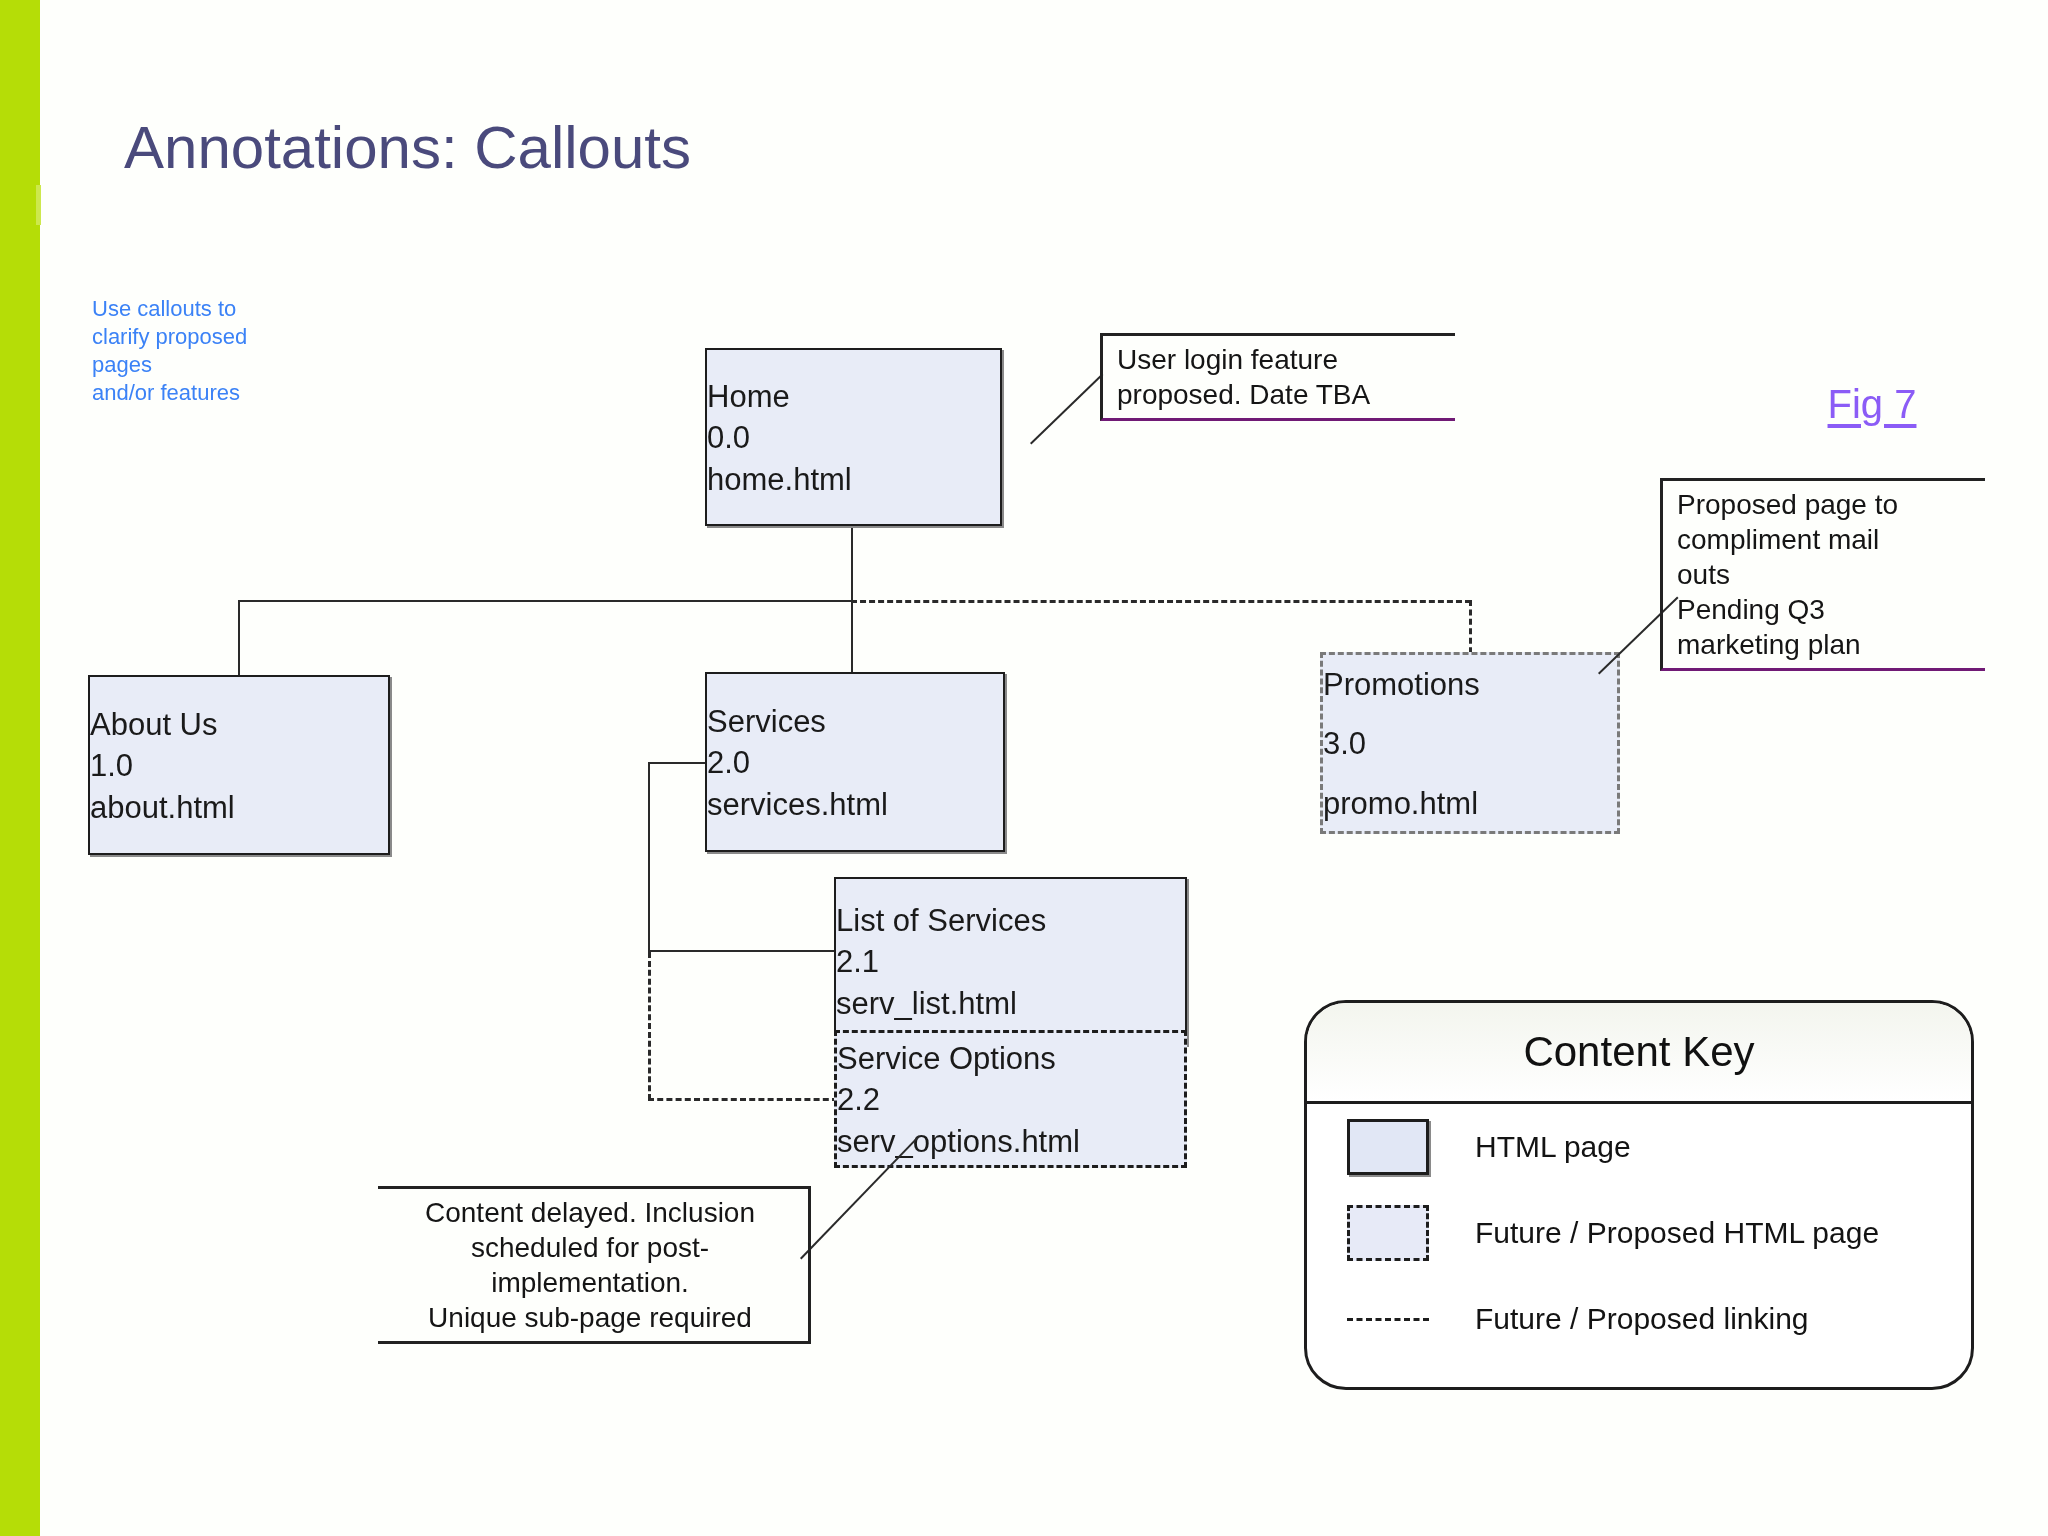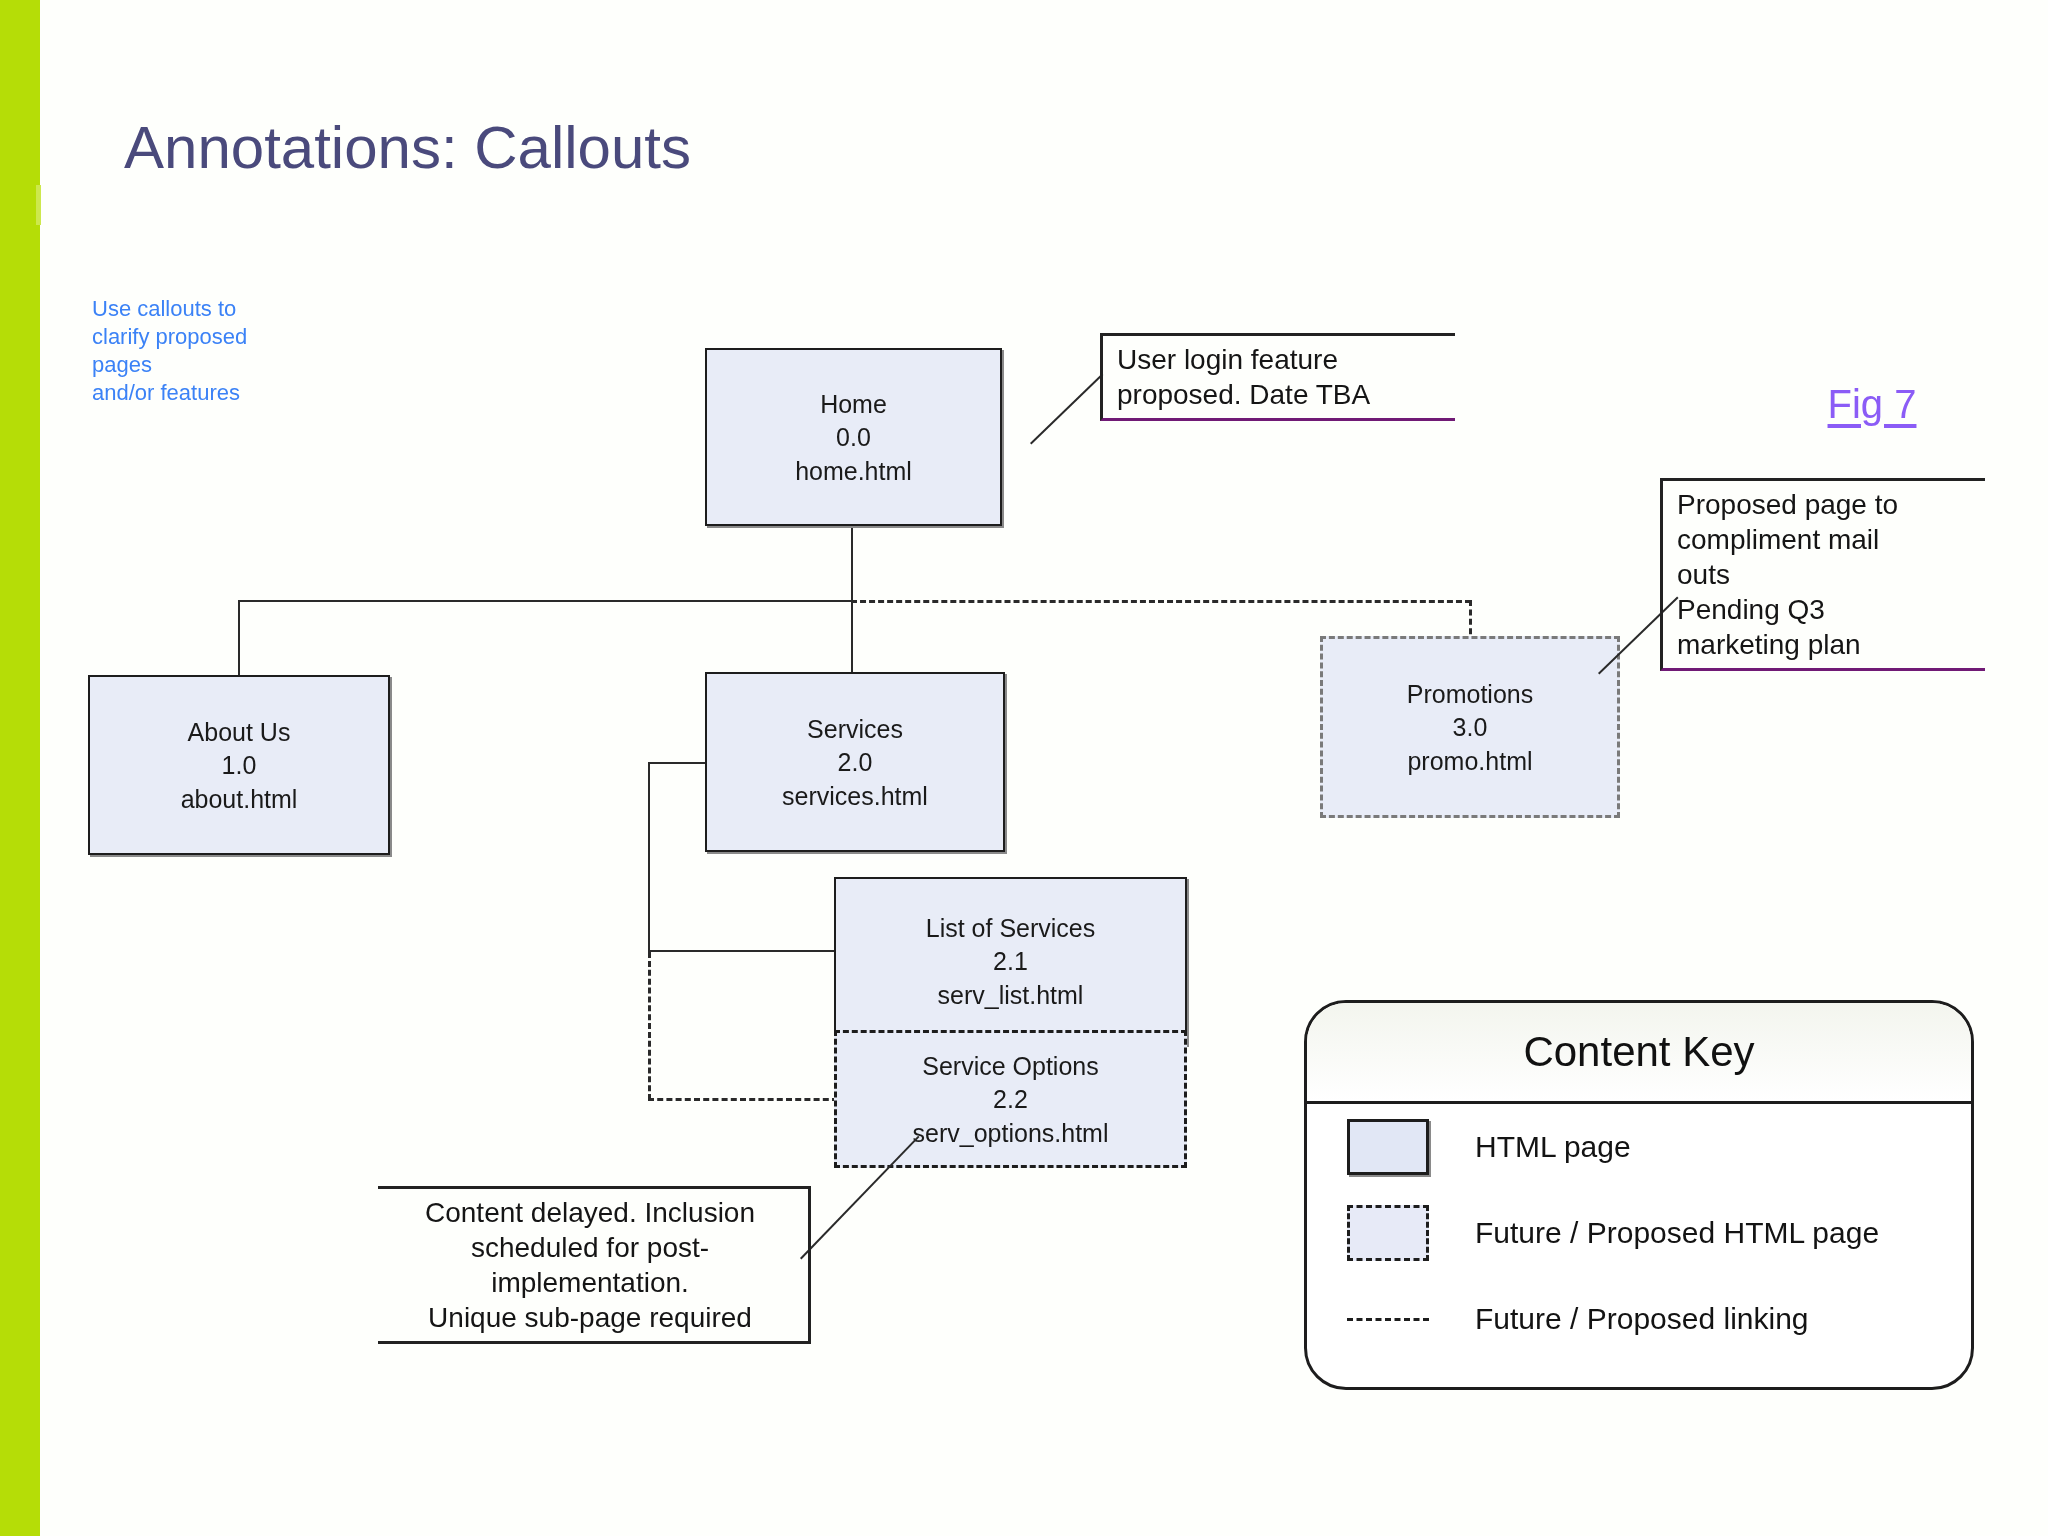--- a/index.html
+++ b/index.html
@@ -46,22 +46,22 @@
     text-decoration:underline;
     text-underline-offset:6px;
     white-space:nowrap;
   }
 
   
   .node{
     position:absolute;
     background:#e8ecf7;
     box-sizing:border-box;
-    text-align:center;
-    font-size:25px;
+    text-align:left;
+    font-size:31px;
     color:#1a1a1a;
     line-height:1.33;
     display:flex;flex-direction:column;justify-content:center;
     padding-top:2px;
   }
   .node.solid{
     border:2px solid #1d1d1d;
     box-shadow:2px 2px 0 0 #8a8a8a;
   }
   .node.dashed{
@@ -183,21 +183,21 @@
     <span>1.0</span>
     <span>about.html</span>
   </div>
 
   <div class="node solid" style="left:705px;top:672px;width:300px;height:180px;">
     <span>Services</span>
     <span>2.0</span>
     <span>services.html</span>
   </div>
 
-  <div class="node dashed" style="left:1320px;top:636px;width:300px;height:182px;">
+  <div class="node dashed" style="left:1320px;top:652px;width:300px;height:182px;gap:18px;">
     <span>Promotions</span>
     <span>3.0</span>
     <span>promo.html</span>
   </div>
 
   <div class="node solid" style="left:834px;top:877px;width:353px;height:168px;">
     <span>List of Services</span>
     <span>2.1</span>
     <span>serv_list.html</span>
   </div>

